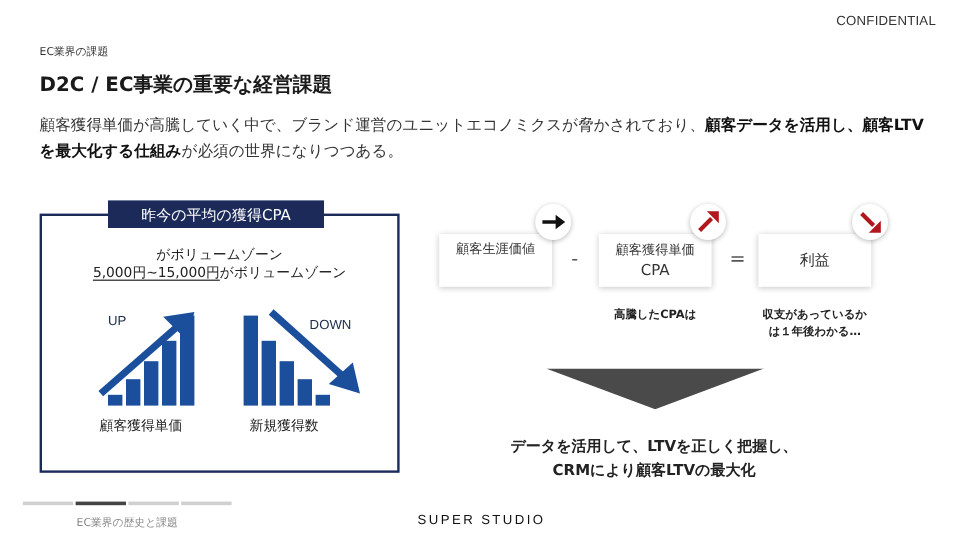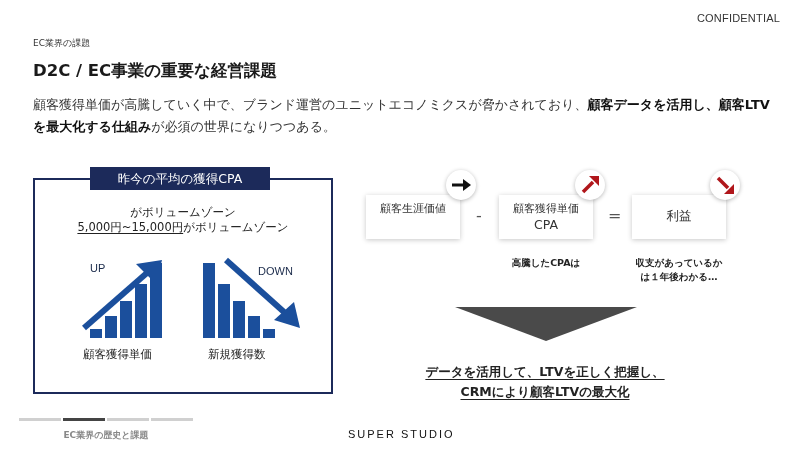--- a/index.html
+++ b/index.html
@@ -31,27 +31,27 @@
   
   .fbox { position: absolute; top: 195px; width: 94px; height: 44px; background: #fff; box-shadow: 0 1px 5px rgba(0,0,0,0.22); text-align: center; font-size: 11px; color: #333; padding-top: 6px; line-height: 16px; }
   .fbox .big { font-size: 12.5px; }
   .op { position: absolute; top: 206px; font-size: 16px; color: #555; }
   .badge { position: absolute; width: 30px; height: 30px; border-radius: 50%; background: #fff; box-shadow: 0 1px 4px rgba(0,0,0,0.28); }
   .badge svg { position: absolute; left: 0; top: 0; }
   .fnote { position: absolute; top: 256px; width: 120px; text-align: center; font-size: 9.5px; line-height: 14px; color: #222; font-weight: bold; }
 
   .big-arrow { position: absolute; left: 455px; top: 307px; }
   .conclusion { position: absolute; left: 400px; width: 290px; top: 362px; text-align: center; font-size: 12.5px; font-weight: bold; line-height: 20px; color: #222; }
-  .conclusion span { text-decoration: underline; text-underline-offset: 3px; }
+  .conclusion span { text-underline-offset: 3px; }
 
   
   .progress { position: absolute; left: 19px; top: 418px; display: flex; gap: 2px; }
   .seg { width: 42px; height: 3px; background: #d0d0d0; }
   .seg.active { background: #444; }
-  .footer-label { position: absolute; left: 19px; width: 174px; top: 429px; text-align: center; font-size: 9px; color: #888; font-weight: bold; }
+  .footer-label { position: absolute; left: 19px; width: 174px; top: 429px; text-align: center; font-size: 9px; color: #888; }
   .brand { position: absolute; left: 348px; top: 428px; font-size: 11px; letter-spacing: 2px; color: #111; font-family: "Liberation Sans", sans-serif; }
 </style>
 </head>
 <body>
 
 <div class="confidential">CONFIDENTIAL</div>
 <div class="section-label">EC業界の課題</div>
 <div class="page-title">D2C / EC事業の重要な経営課題</div>
 
 <div class="lead">
@@ -107,21 +107,21 @@
   <div class="big">CPA</div>
 </div>
 <div class="badge" style="left:575px; top:170px;">
   <svg width="30" height="30">
     <line x1="8" y1="22" x2="18" y2="12" stroke="#b0161b" stroke-width="3.5"></line>
     <polygon points="14,6 24,6 24,16" fill="#b0161b"></polygon>
   </svg>
 </div>
 <div class="op" style="left:608px;">=</div>
 
-<div class="fbox" style="left:632px; padding-top:14px;font-family:Liberation Mono, monospace;">
+<div class="fbox" style="left:632px; padding-top:14px;">
   <div class="big">利益</div>
 </div>
 <div class="badge" style="left:710px; top:170px;">
   <svg width="30" height="30">
     <line x1="8" y1="8" x2="18" y2="18" stroke="#b0161b" stroke-width="3.5"></line>
     <polygon points="24,14 24,24 14,24" fill="#b0161b"></polygon>
   </svg>
 </div>
 
 <div class="fnote" style="left:353px;">

